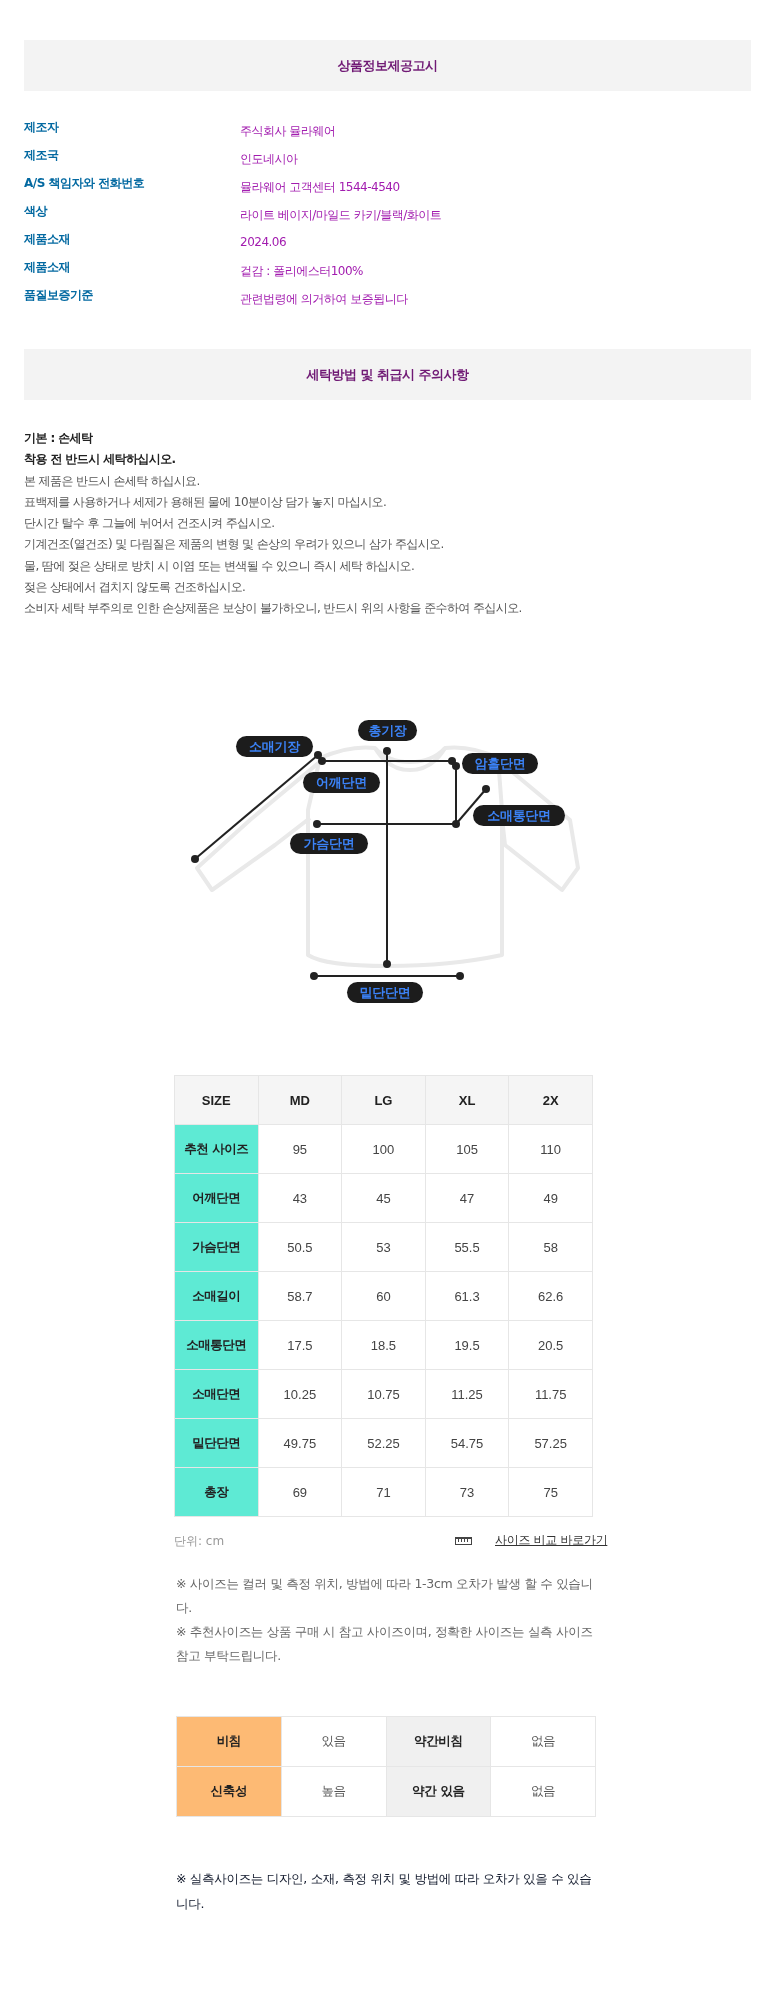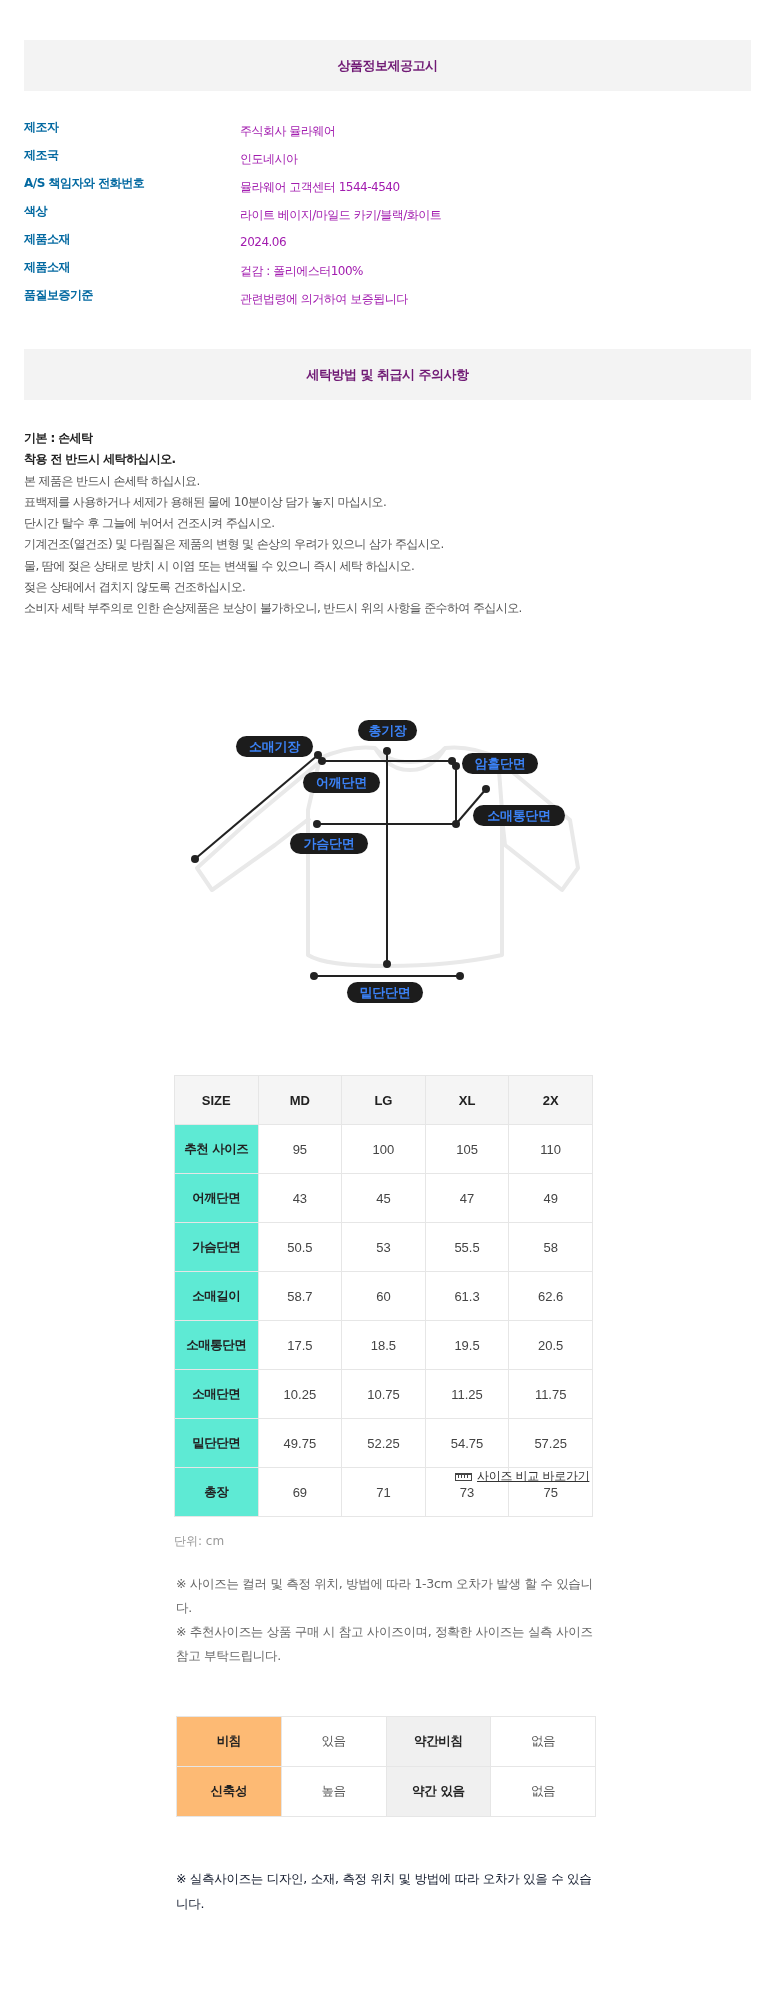--- a/index.html
+++ b/index.html
@@ -34,21 +34,21 @@
     font-family: "Liberation Sans", "DejaVu Sans", sans-serif;
   }
   .size-table td, .size-table th {
     border: 1px solid #e6e6e6; height: 49px; text-align: center; vertical-align: middle;
     font-size: 13px; color: #444; width: 84px;
   }
   .size-table th { background: #f5f5f5; font-weight: bold; color: #222; }
   .size-table td.rowhead { background: #5eead4; font-weight: bold; color: #222; font-family: "DejaVu Sans", sans-serif; font-size: 12.5px; letter-spacing: -0.5px; }
 
   .unit-label { position: absolute; left: 174px; top: 1533px; font-size: 12px; color: #999; }
-  .compare-link { position: absolute; left: 455px; top: 1468px; display: flex; align-items: center; gap: 5px; cursor: pointer; }
+  .compare-link { position: absolute; left: 455px; top: 1532px; display: flex; align-items: center; gap: 23px; cursor: pointer; }
   .compare-link .ruler { width: 17px; height: 8px; border: 1.5px solid #444; border-top-width: 2px; position: relative; }
   .compare-link .ruler::before {
     content: ""; position: absolute; left: 2px; right: 2px; top: 0; height: 3px;
     background: repeating-linear-gradient(90deg, #444 0 1px, transparent 1px 3px);
   }
   .compare-link .label { font-size: 12px; color: #333; text-decoration: underline; letter-spacing: -0.3px; }
 
   .notes { position: absolute; left: 176px; top: 1572px; width: 420px; font-size: 12.5px; color: #666; line-height: 24px; letter-spacing: -0.3px; }
 
   table.fabric-table {

